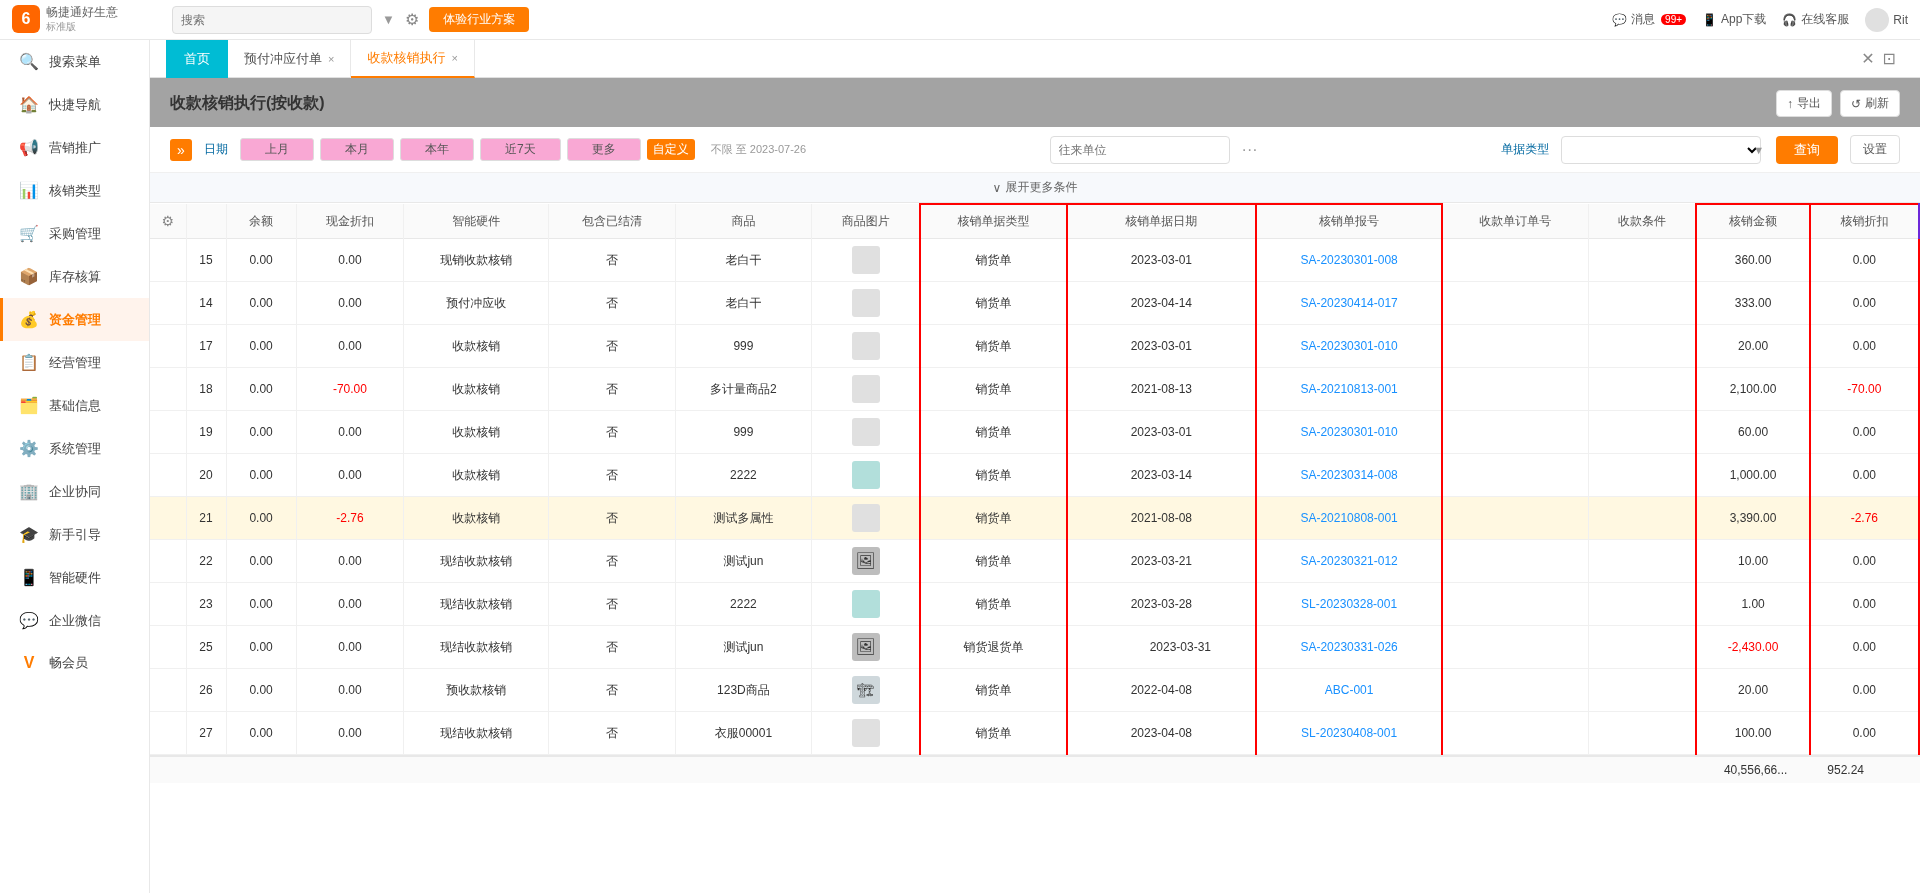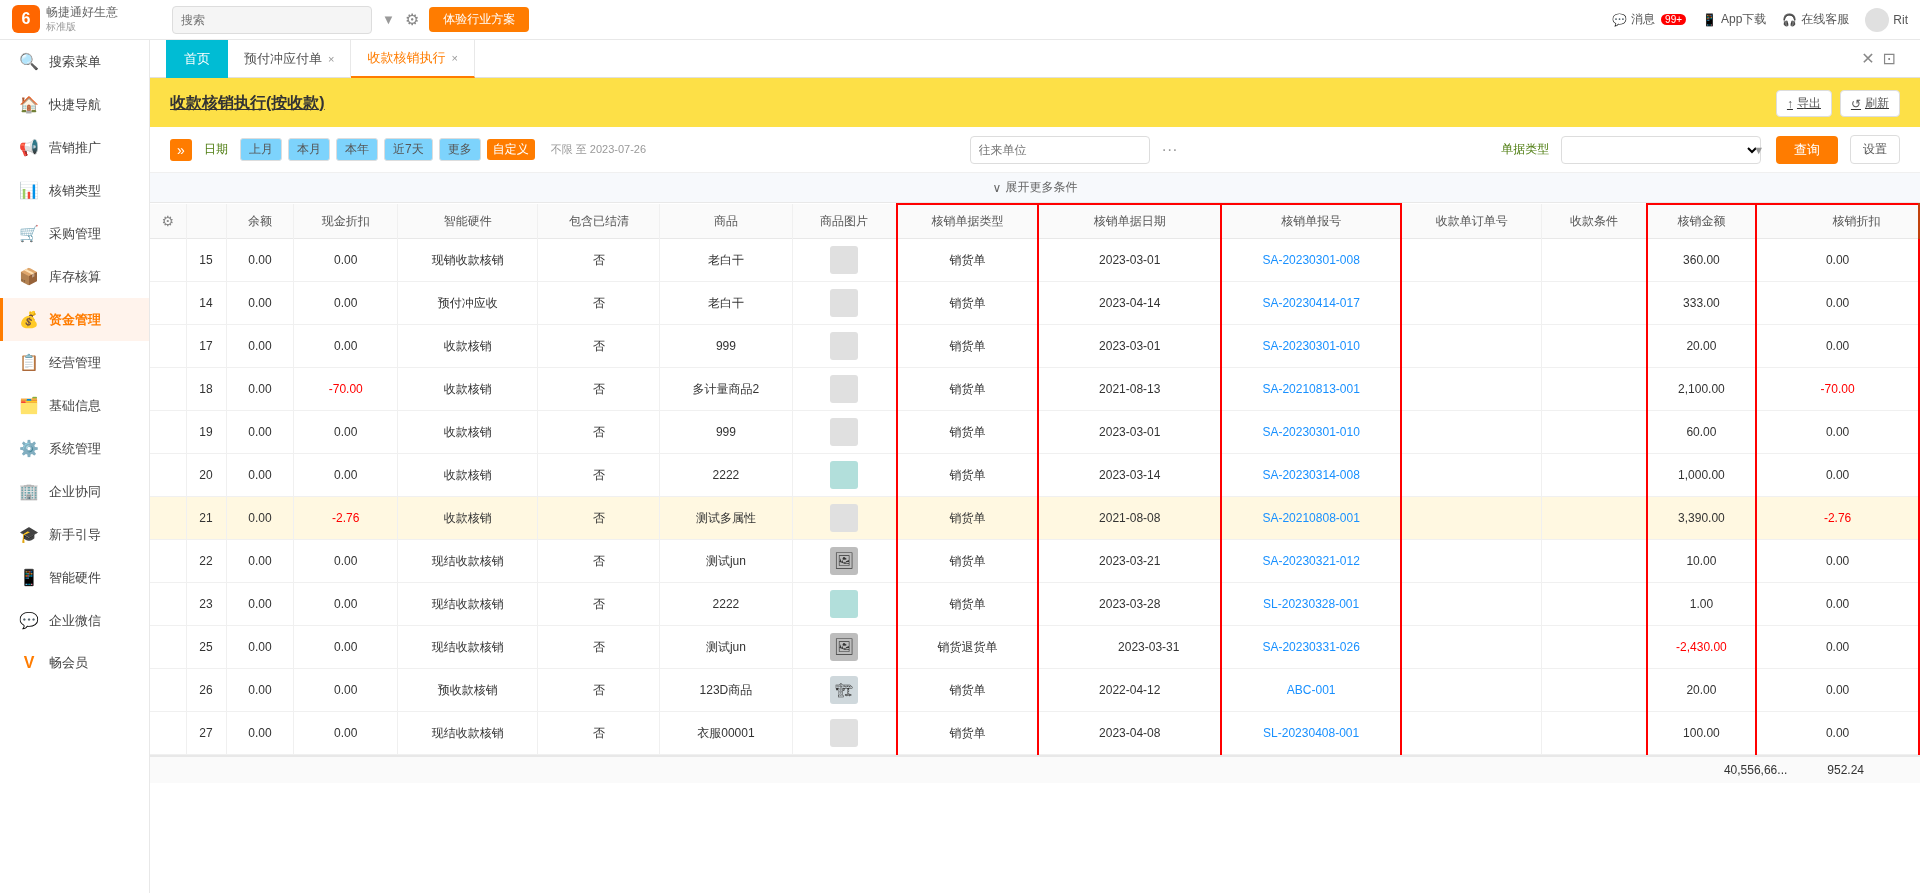--- a/index.html
+++ b/index.html
@@ -154,26 +154,25 @@
     .page-content {
       flex: 1;
       overflow: hidden;
       display: flex;
       flex-direction: column;
       background: #f0f2f5;
     }
 
     
     .page-header {
-      background: #fde047;
+      background: #a3a3a3;
       padding: 12px 20px 0 20px;
       display: flex;
       flex-direction: column;
       gap: 0;
-      text-decoration: underline;
     }
     .page-title-row {
       display: flex;
       align-items: center;
       justify-content: space-between;
       margin-bottom: 10px;
     }
     .page-title {
       font-size: 16px;
       font-weight: bold;
@@ -199,25 +198,25 @@
     .filter-expand-btn {
       background: #ff7c00;
       color: #fff;
       border: none;
       border-radius: 3px;
       width: 22px; height: 22px;
       font-size: 14px;
       cursor: pointer;
       display: flex; align-items: center; justify-content: center;
     }
-    .filter-label { font-size: 12px; color: #4d7c0f; white-space: nowrap; }
+    .filter-label { font-size: 12px; color: #0369a1; white-space: nowrap; }
     .filter-date-group { display: flex; align-items: center; gap: 6px; }
     .filter-date-btn {
-      padding: 2px 8px; border: 1px solid #ddd; border-radius: 3px;
-      font-size: 12px; cursor: pointer; background: #7dd3fc; color: #555;
+      padding: 2px 24px; border: 1px solid #ddd; border-radius: 3px;
+      font-size: 12px; cursor: pointer; background: #f9a8d4; color: #555;
     }
     .filter-date-custom {
       background: #ff7c00; color: #fff; padding: 2px 6px;
       border-radius: 3px; font-size: 12px; cursor: pointer; border: none;
     }
     .filter-input {
       width: 180px; height: 28px; border: 1px solid #ddd; border-radius: 4px;
       padding: 0 8px; font-size: 12px;
     }
     .filter-dots { color: #999; font-size: 16px; }
@@ -499,21 +498,21 @@
               <th>智能硬件</th>
               <th>包含已结清</th>
               <th>商品</th>
               <th>商品图片</th>
               <th style="border-left:2px solid red;border-top:2px solid red;border-right:2px solid red;">核销单据类型</th>
               <th style="border-top:2px solid red;border-right:2px solid red;">核销单据日期</th>
               <th style="border-top:2px solid red;border-right:2px solid red;">核销单报号</th>
               <th>收款单订单号</th>
               <th>收款条件</th>
               <th style="border-left:2px solid red;border-top:2px solid red;border-right:2px solid red;">核销金额</th>
-              <th style="border-top:2px solid red;border-right:2px solid #c2410c;padding-left:48px;">核销折扣</th>
+              <th style="border-top:2px solid red;border-right:2px solid #6d28d9;">核销折扣</th>
             </tr>
           </thead>
           <tbody id="table-body">
           <tr>
     <td style="width:36px;"></td>
     <td>15</td>
     <td>0.00</td>
     <td class="">0.00</td>
     <td>现销收款核销</td>
     <td>否</td>
@@ -683,21 +682,21 @@
               <tr>
     <td style="width:36px;"></td>
     <td>26</td>
     <td>0.00</td>
     <td class="">0.00</td>
     <td>预收款核销</td>
     <td>否</td>
     <td>123D商品</td>
     <td><span style="display:inline-block;width:28px;height:28px;background:#cfd8dc;border-radius:3px;vertical-align:middle;font-size:14px;line-height:28px;text-align:center;">🏗</span></td>
     <td style="border-left:2px solid red;border-right:2px solid red;">销货单</td>
-    <td style="border-right:2px solid red;">2022-04-12</td>
+    <td style="border-right:2px solid red;">2022-04-08</td>
     <td style="border-right:2px solid red;"><a class="td-link">ABC-001</a></td>
     <td></td>
     <td></td>
     <td class="" style="border-left:2px solid red;border-right:2px solid red;">20.00</td>
     <td class="" style="border-right:2px solid red;">0.00</td>
   </tr>
               <tr>
     <td style="width:36px;"></td>
     <td>27</td>
     <td>0.00</td>

